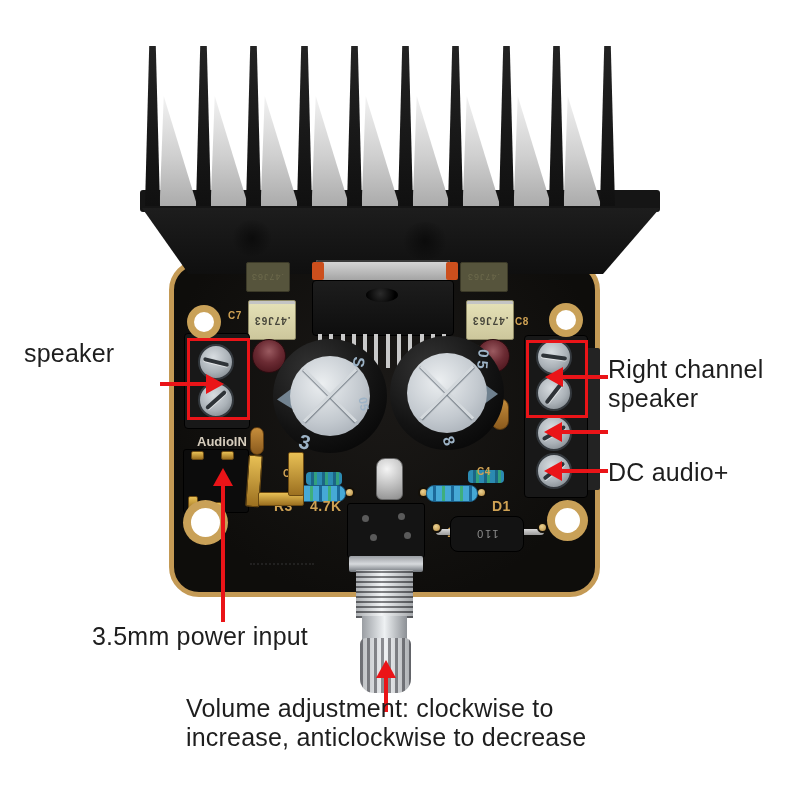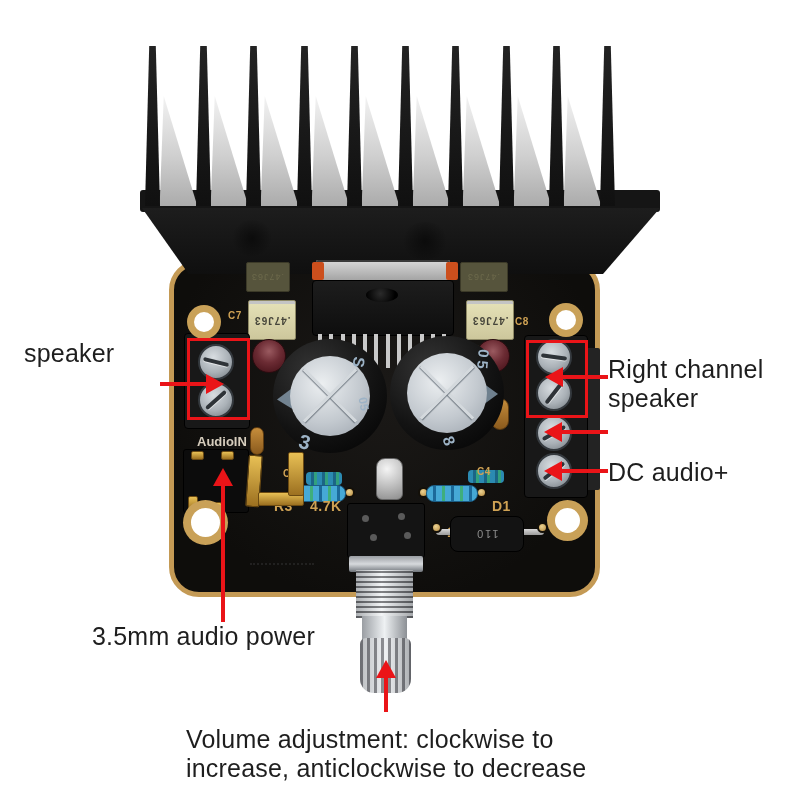--- a/index.html
+++ b/index.html
@@ -304,24 +304,24 @@
   <div class="redline" style="left:563px;top:375px;width:45px;height:4px"></div>
   <div class="arr l" style="left:545px;top:367px"></div>
 
   <div class="redline" style="left:562px;top:430px;width:46px;height:4px"></div>
   <div class="arr l" style="left:544px;top:422px"></div>
 
   <div class="ann" style="left:608px;top:457px">DC audio+</div>
   <div class="redline" style="left:562px;top:469px;width:46px;height:4px"></div>
   <div class="arr l" style="left:544px;top:461px"></div>
 
-  <div class="ann" style="left:92px;top:621px">3.5mm audio power</div>
+  <div class="ann" style="left:92px;top:621px">3.5mm power input</div>
   <div class="redline" style="left:221px;top:486px;width:4px;height:136px"></div>
   <div class="arr u" style="left:213px;top:468px"></div>
 
-  <div class="ann" style="left:186px;top:725px;line-height:29px">
+  <div class="ann" style="left:186px;top:694px;line-height:29px">
     <div>Volume adjustment: clockwise to</div>
     <div>increase, anticlockwise to decrease</div>
   </div>
   <div class="redline" style="left:384px;top:678px;width:4px;height:34px"></div>
   <div class="arr u" style="left:376px;top:660px"></div>
 
 </div>
 
 </body></html>

